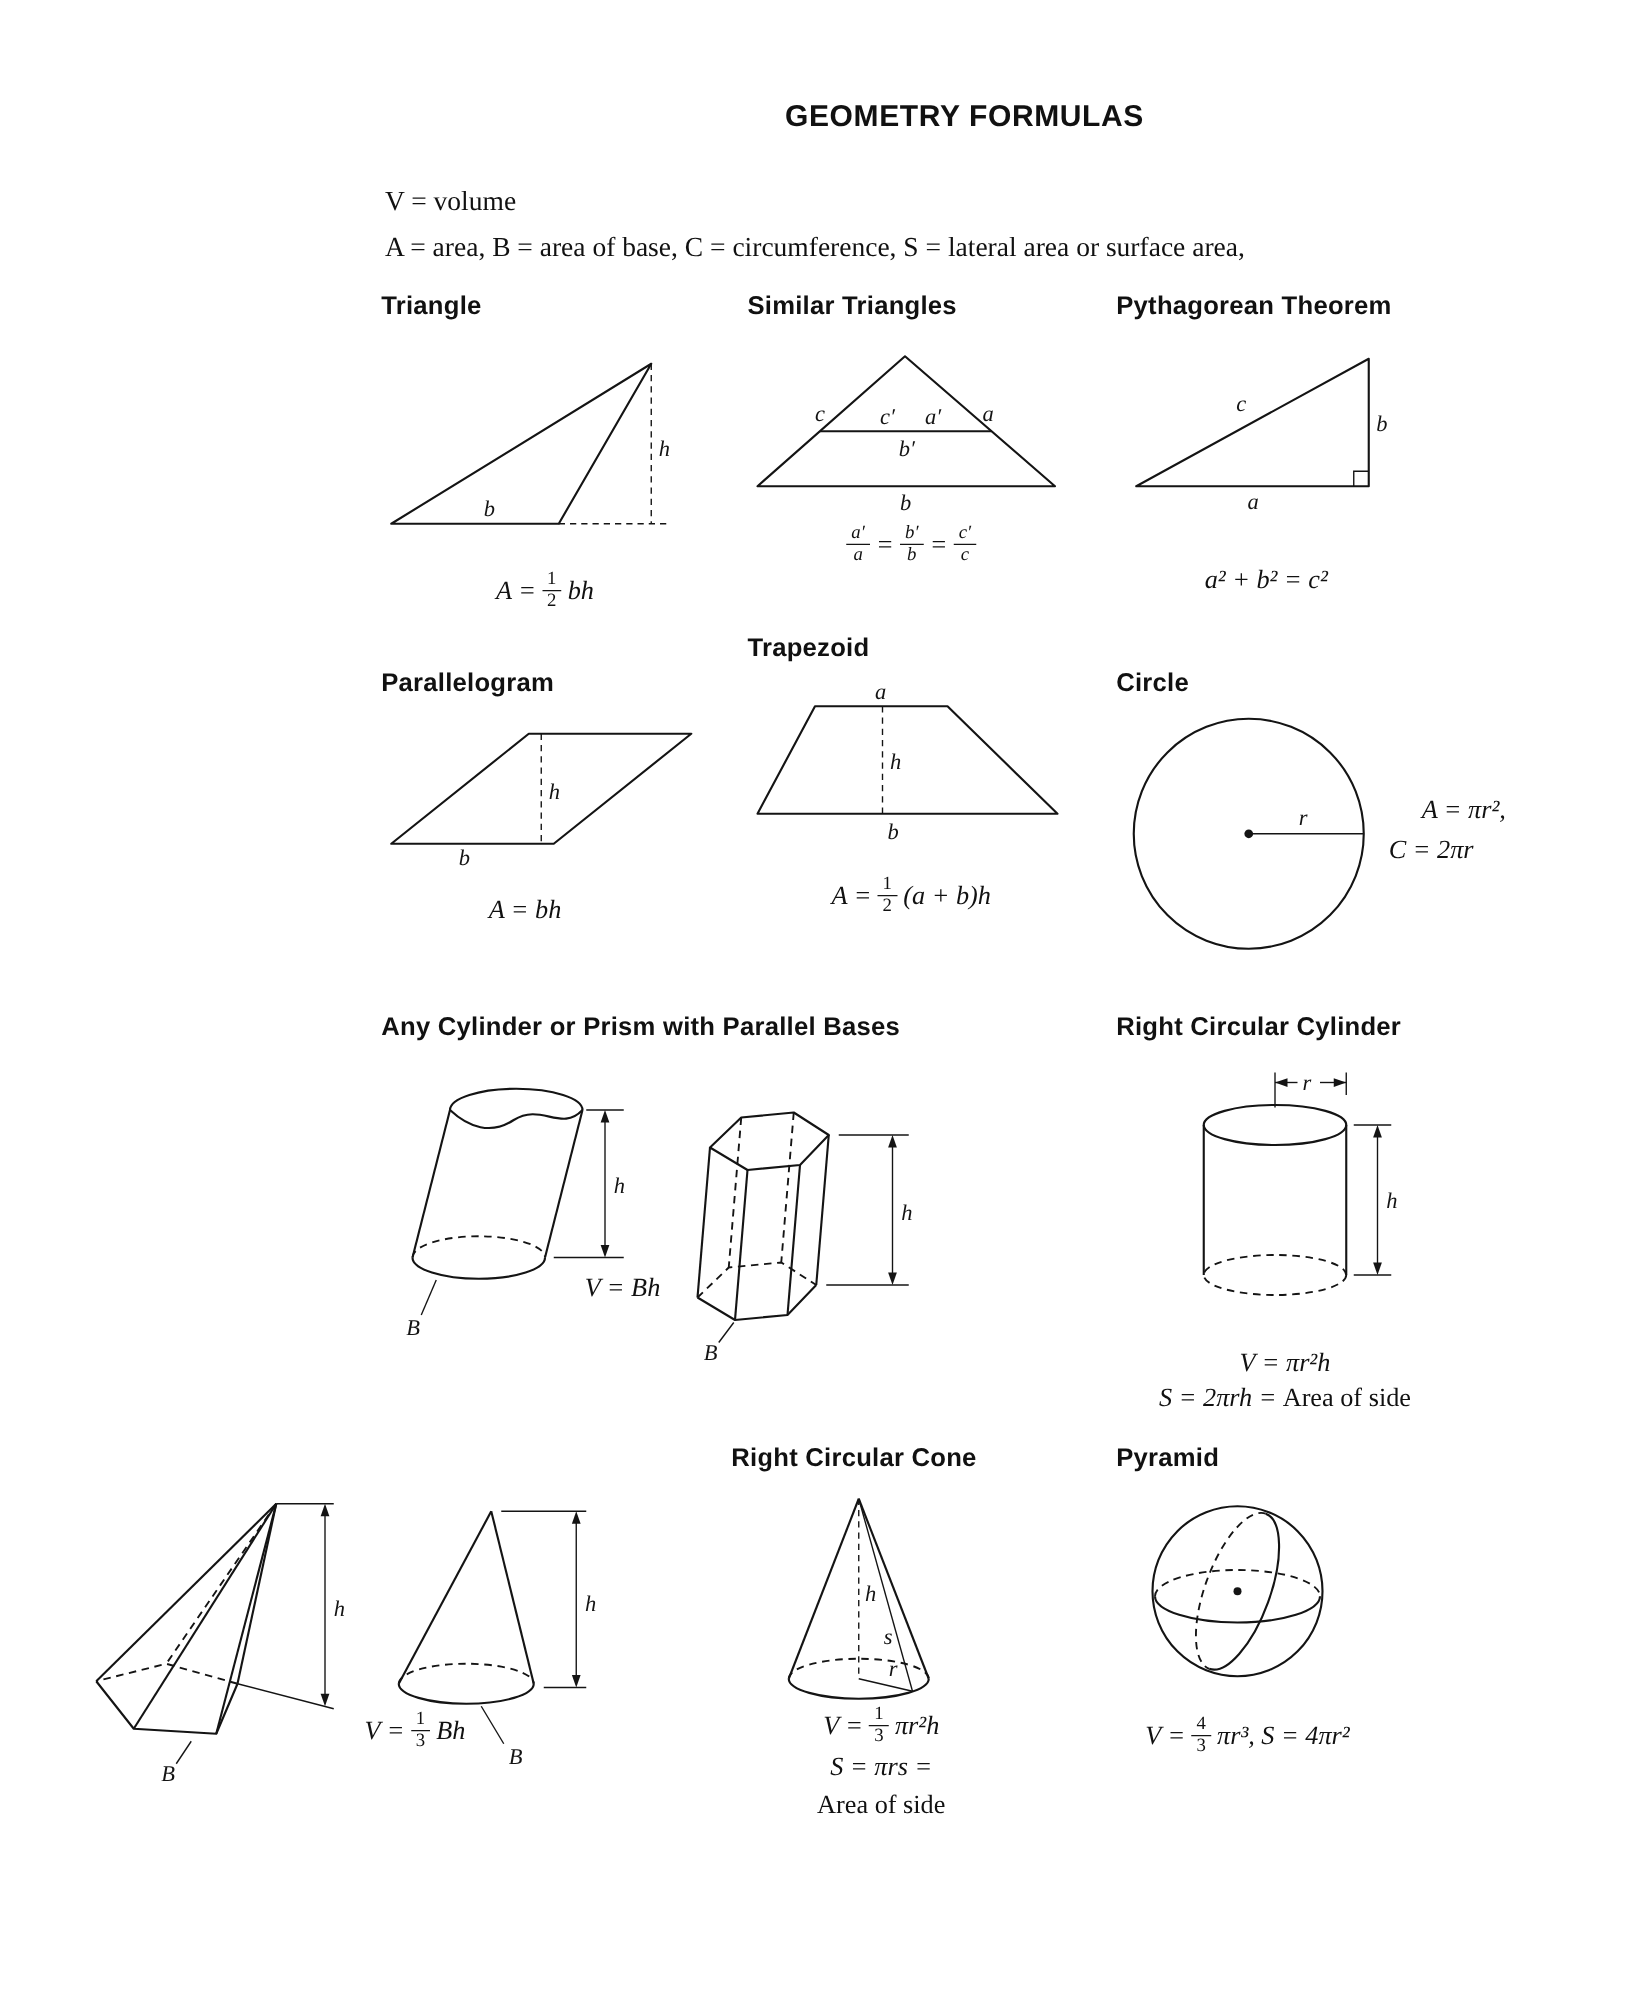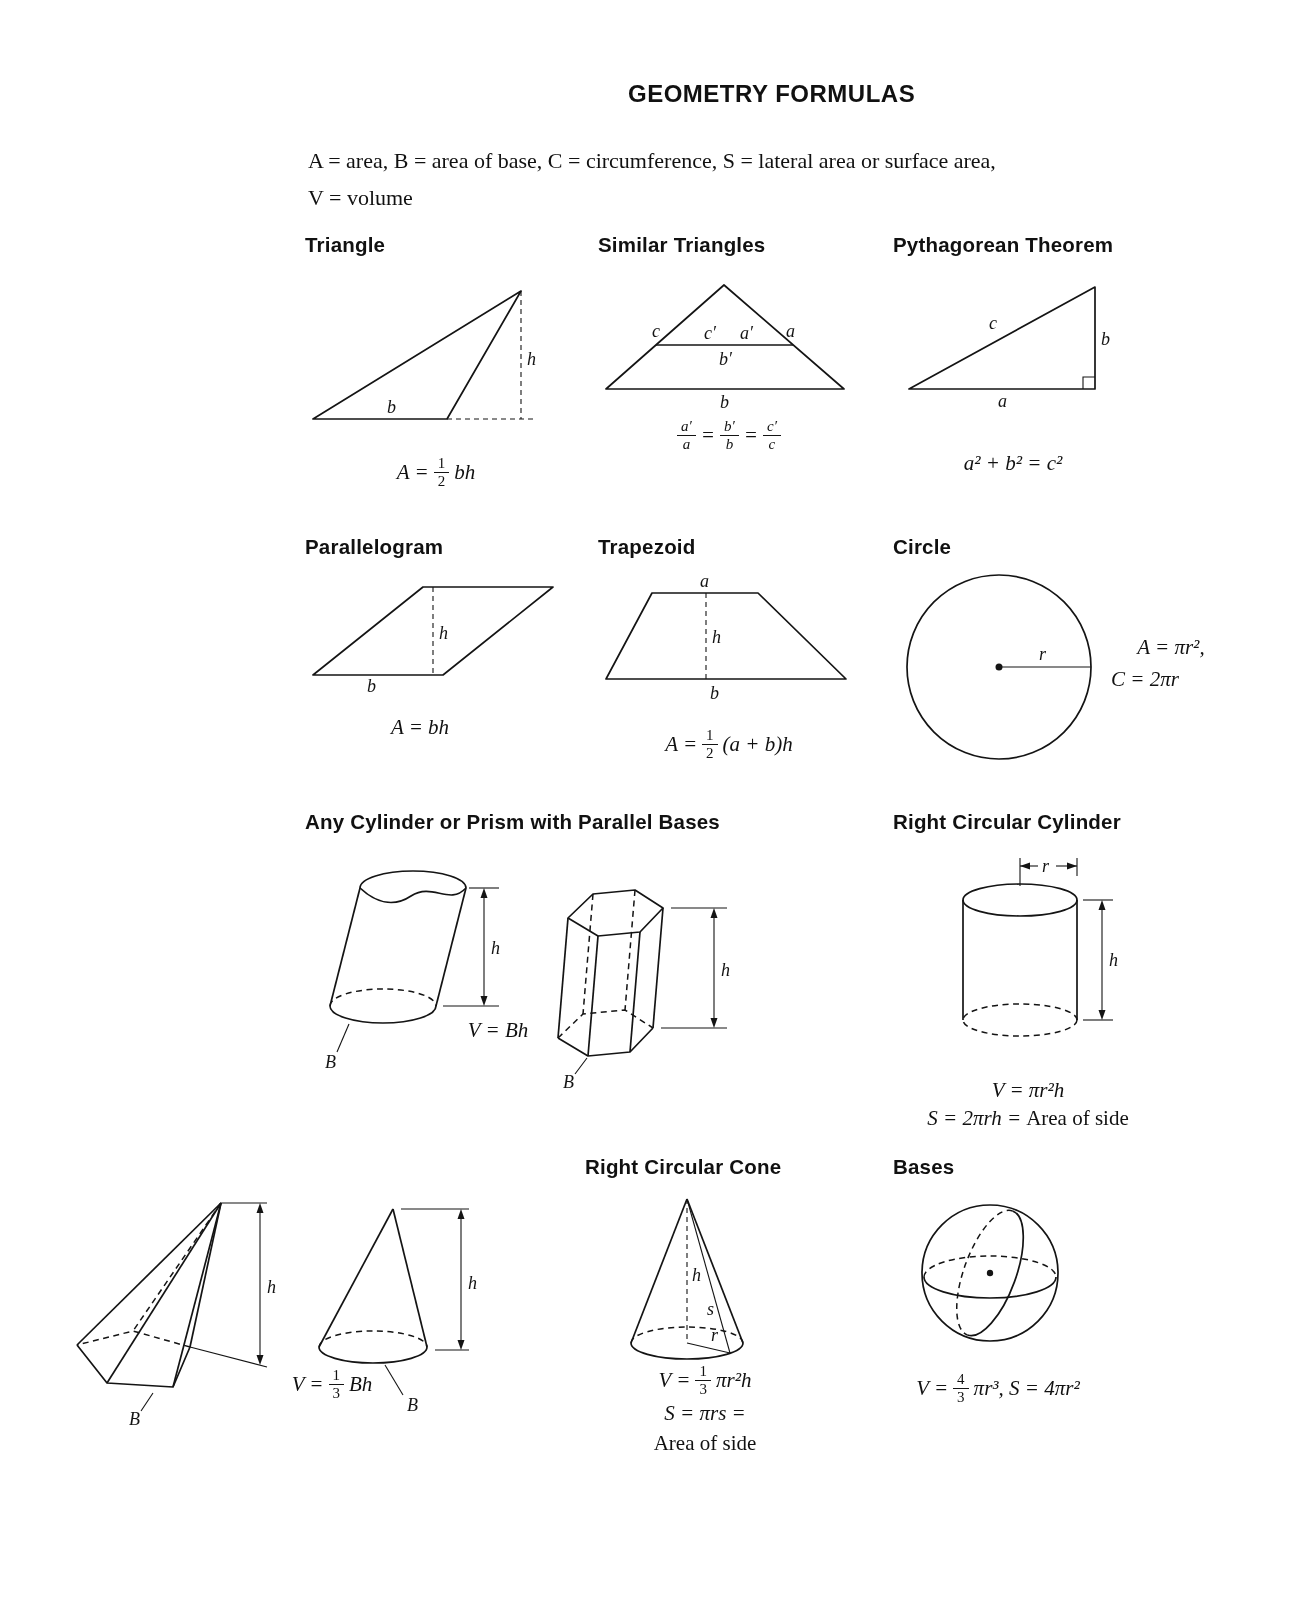--- a/index.html
+++ b/index.html
@@ -29,22 +29,22 @@
   .frac .num { border-bottom:1.4px solid #141414; padding:0 4px; }
   .frac.it { font-style:italic; }
 </style>
 </head>
 <body>
 
 <div class="page">
 
   <div class="title" style="left:628px; top:80px;">GEOMETRY FORMULAS</div>
   <div class="legend" style="left:308px; top:142px; width:850px;">
+    <div>V = volume</div>
     <div>A = area, B = area of base, C = circumference, S = lateral area or surface area,</div>
-    <div>V = volume</div>
   </div>
 
   <div class="section" style="left:305px; top:233px; width:262px; height:300px;">
     <h3>Triangle</h3>
     <svg class="diagram" style="left:2px; top:44px;" width="250" height="160" viewBox="0 0 250 160">
       <polygon class="sld" points="6,142 140,142 214,14"></polygon>
       <line class="dsh2" x1="214" y1="14" x2="214" y2="142"></line>
       <line class="dsh2" x1="140" y1="142" x2="228" y2="142"></line>
       <text x="220" y="88">h</text>
       <text x="80" y="136">b</text>
@@ -109,21 +109,21 @@
       <polygon class="sld" points="6,100 136,100 246,12 116,12"></polygon>
       <line class="dsh2" x1="126" y1="12" x2="126" y2="100"></line>
       <text x="132" y="64">h</text>
       <text x="60" y="117">b</text>
     </svg>
     <div class="formula" style="left:0; top:180px; width:230px;">
       <span>A = bh</span>
     </div>
   </div>
 
-  <div class="section" style="left:598px; top:535px; width:262px; height:260px;">
+  <div class="section" style="left:598px; top:507px; width:262px; height:260px;">
     <h3>Trapezoid</h3>
     <svg class="diagram" style="left:2px; top:40px;" width="250" height="128" viewBox="0 0 250 128">
       <polygon class="sld" points="6,104 52,18 158,18 246,104"></polygon>
       <line class="dsh2" x1="106" y1="18" x2="106" y2="104"></line>
       <text x="100" y="12">a</text>
       <text x="112" y="68">h</text>
       <text x="110" y="124">b</text>
     </svg>
     <div class="formula" style="left:0; top:192px; width:262px;">
       <span>A =</span>
@@ -307,21 +307,21 @@
         </span>
       <span>πr²h</span>
     </div>
     <div class="formula" style="left:-30px; top:246px; width:300px;flex-direction:column;">
       <span>S = πrs =</span>
       <span class="roman">Area of side</span>
     </div>
   </div>
 
   <div class="section" style="left:893px; top:1155px; width:330px; height:300px;">
-    <h3>Bases</h3>
+    <h3>Pyramid</h3>
     <svg class="diagram" style="left:12px; top:36px;" width="175" height="175" viewBox="0 0 175 175">
       <circle class="sld" cx="85" cy="82" r="68"></circle>
       <path class="sld" d="M 19 86 A 66 21 0 0 0 151 86"></path>
       <path class="dsh" d="M 19 86 A 66 21 0 0 1 151 86"></path>
       <g transform="rotate(20 85 82)">
         <path class="sld" d="M 85 16 A 26 66 0 0 1 85 148"></path>
         <path class="dsh" d="M 85 16 A 26 66 0 0 0 85 148"></path>
       </g>
       <circle class="dot" cx="85" cy="82" r="3.2"></circle>
     </svg>

